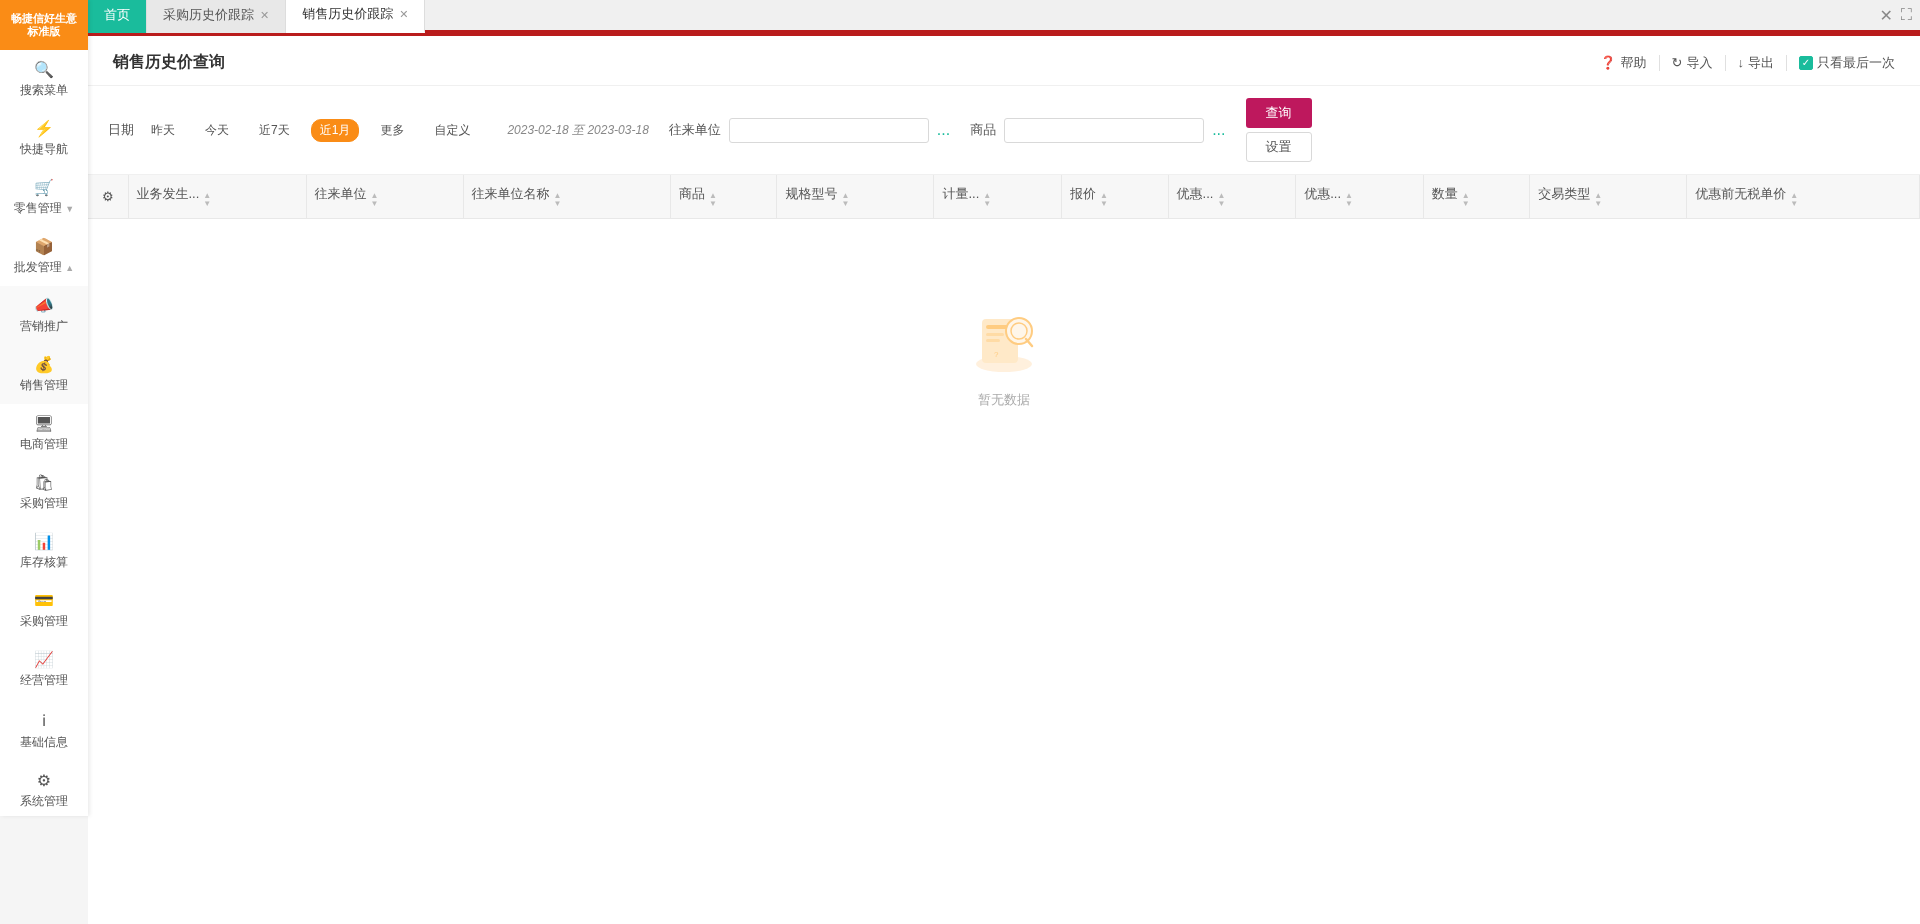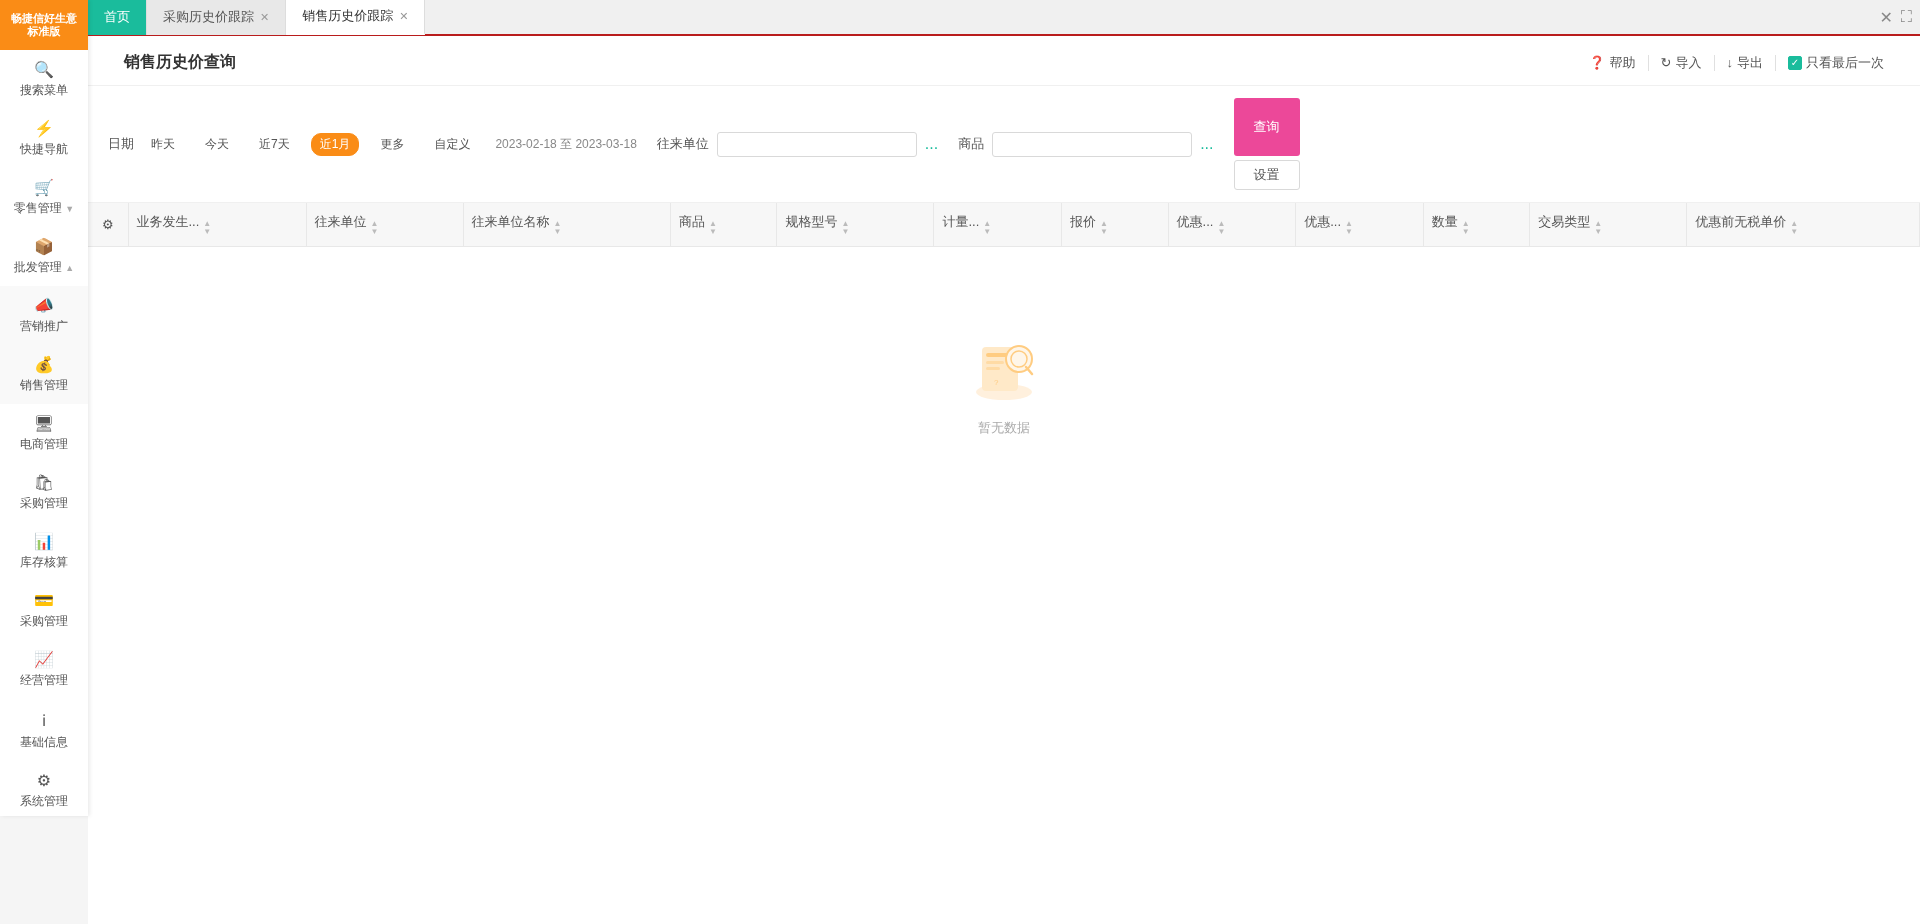--- a/index.html
+++ b/index.html
@@ -20,54 +20,54 @@
     
     .topbar { height: 50px; background: #fff; display: flex; align-items: center; padding: 0 16px; box-shadow: 0 1px 4px rgba(0,0,0,0.08); justify-content: space-between; }
     .topbar-left { display: flex; align-items: center; gap: 8px; }
     .topbar-title { font-size: 13px; color: #555; }
     .topbar-dropdown { font-size: 13px; color: #555; cursor: pointer; }
     .topbar-right { display: flex; align-items: center; gap: 16px; font-size: 13px; color: #555; }
     .topbar-right .icon-btn { display: flex; align-items: center; gap: 4px; cursor: pointer; }
     .topbar-right .avatar { width: 28px; height: 28px; border-radius: 50%; background: #fa8c16; display: flex; align-items: center; justify-content: center; color: #fff; font-size: 11px; }
 
     
-    .tabs-bar { height: 36px; background: #f0f0f0; display: flex; align-items: center; border-bottom: 2px solid #b91c1c; }
+    .tabs-bar { height: 36px; background: #f0f0f0; display: flex; align-items: center; border-bottom: 6px solid #b91c1c; }
     .tab { display: flex; align-items: center; padding: 0 16px; height: 36px; background: #e8e8e8; border-right: 1px solid #ddd; font-size: 13px; color: #555; cursor: pointer; gap: 6px; }
     .tab.active { background: #fff; color: #333; border-bottom: 2px solid #fff; }
     .tab-home { background: #1abc9c; color: #fff; }
     .tab-close { font-size: 11px; color: #999; cursor: pointer; }
     .tabs-bar-right { margin-left: auto; display: flex; align-items: center; gap: 8px; padding-right: 8px; }
     .tabs-bar-right .icon-btn { cursor: pointer; font-size: 16px; color: #888; }
 
     
     .content { flex: 1; background: #fff; overflow: hidden; display: flex; flex-direction: column; }
 
     
-    .page-header { padding: 16px 36px 12px; border-bottom: 1px solid #f0f0f0; display: flex; align-items: center; justify-content: space-between; }
+    .page-header { padding: 16px 25px 12px; border-bottom: 1px solid #f0f0f0; display: flex; align-items: center; justify-content: space-between; }
     .page-title { font-size: 16px; font-weight: bold; color: #333; }
     .page-actions { display: flex; align-items: center; gap: 12px; font-size: 13px; color: #555; }
     .page-actions .action-btn { display: flex; align-items: center; gap: 4px; cursor: pointer; }
     .checkbox-label { display: flex; align-items: center; gap: 4px; }
     .checkbox-checked { width: 14px; height: 14px; border: 1px solid #1abc9c; background: #1abc9c; display: inline-flex; align-items: center; justify-content: center; border-radius: 2px; }
     .checkbox-checked::after { content: '✓'; color: #fff; font-size: 10px; }
 
     
     .filter-bar { padding: 12px 20px; display: flex; align-items: center; gap: 20px; border-bottom: 1px solid #f0f0f0; }
     .filter-group { display: flex; align-items: center; gap: 8px; flex-wrap: wrap; }
     .filter-label { font-size: 13px; color: #555; white-space: nowrap; }
     .filter-date-btns { display: flex; align-items: center; gap: 12px; flex-wrap: wrap; }
     .date-btn { padding: 2px 8px; border-radius: 3px; font-size: 12px; cursor: pointer; border: 1px solid transparent; color: #555; }
     .date-btn.active { background: #fa8c16; color: #fff; border-color: #fa8c16; border-radius: 10px; }
-    .date-range { font-size: 12px; color: #888; margin-left: 8px; }
+    .date-range { font-size: 12px; color: #888; margin-left: 20px; font-style: italic; }
 
     .filter-input-group { display: flex; align-items: center; gap: 8px; }
     .filter-input { border: 1px solid #d9d9d9; border-radius: 3px; padding: 4px 10px; font-size: 13px; width: 200px; outline: none; }
     .filter-dots { color: #1abc9c; cursor: pointer; font-size: 16px; }
 
-    .query-btn { background: #ec4899; color: #fff; border: none; border-radius: 3px; padding: 20px 20px; font-size: 13px; cursor: pointer; }
+    .query-btn { background: #be185d; color: #fff; border: none; border-radius: 3px; padding: 6px 20px; font-size: 13px; cursor: pointer; }
     .settings-btn { background: #fff; color: #555; border: 1px solid #d9d9d9; border-radius: 3px; padding: 5px 14px; font-size: 13px; cursor: pointer; }
     .btn-col { display: flex; flex-direction: column; gap: 4px; }
 
     
     .table-area { flex: 1; overflow: auto; }
     table { width: 100%; border-collapse: collapse; font-size: 13px; }
     thead tr { background: #f7f7f7; }
     th { padding: 10px 8px; text-align: left; border-bottom: 1px solid #e8e8e8; border-right: 1px solid #e8e8e8; font-weight: normal; color: #555; white-space: nowrap; position: relative; }
     th .sort-icons { display: inline-flex; flex-direction: column; margin-left: 4px; gap: 0; }
     th .sort-up, th .sort-down { font-size: 8px; line-height: 1; color: #bbb; }

